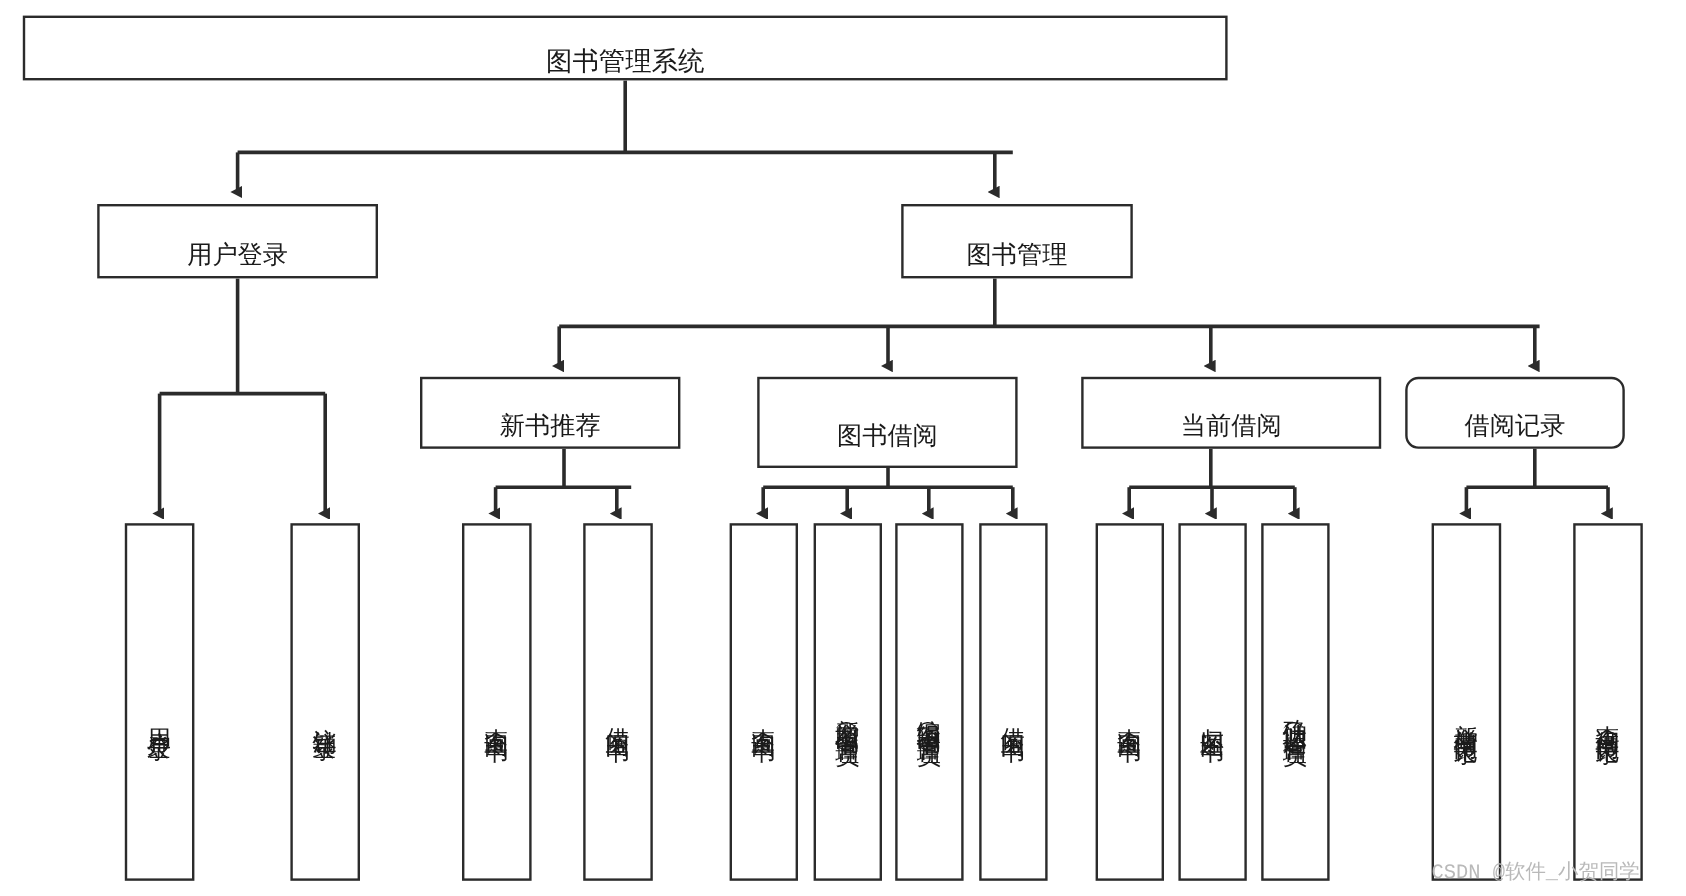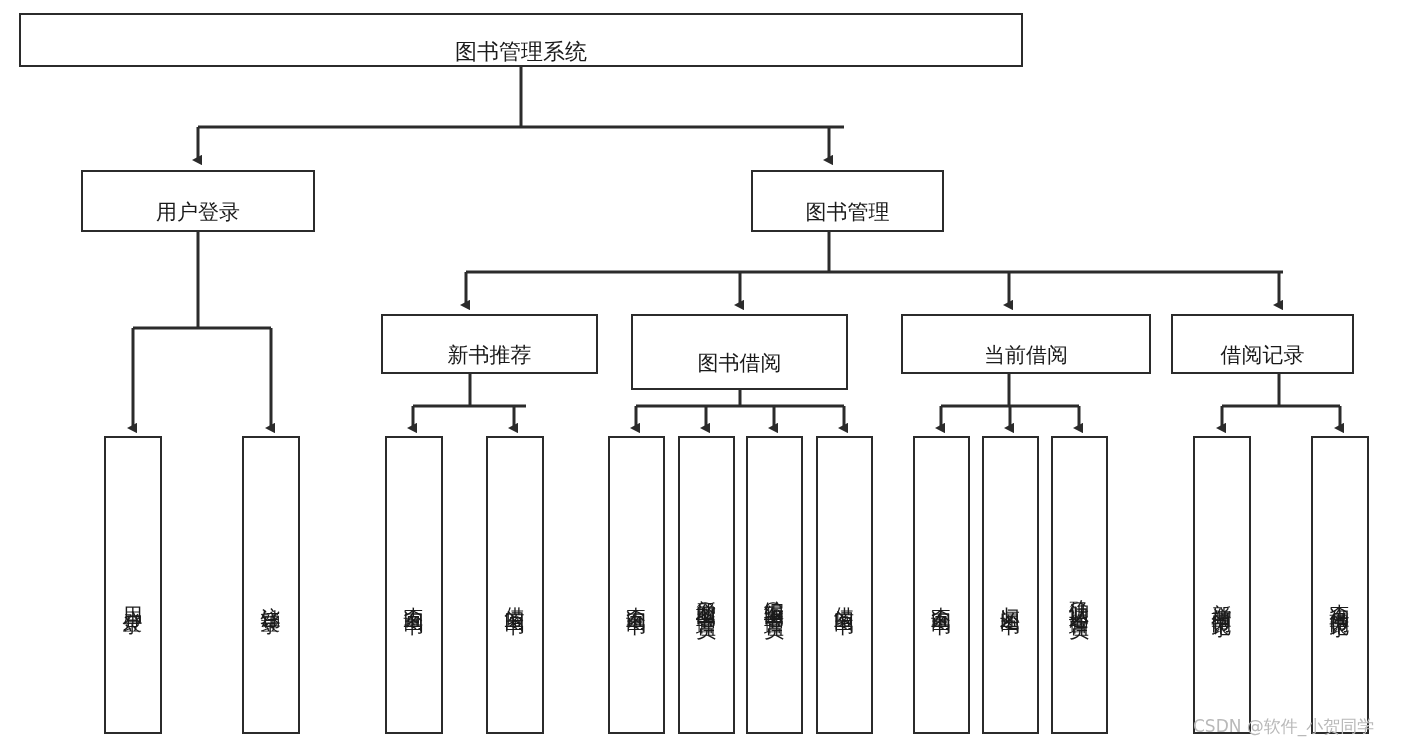--- a/index.html
+++ b/index.html
@@ -131,30 +131,30 @@
     <span class="node-label">图书管理系统</span>
   </div>
 
   <div class="node horiz" style="left:81px; top:170px; width:234px; height:62px;">
     <span class="node-label">用户登录</span>
   </div>
   <div class="node horiz" style="left:751px; top:170px; width:193px; height:62px;">
     <span class="node-label">图书管理</span>
   </div>
 
-  <div class="node horiz" style="left:381px; top:314px; width:217px; height:60px;justify-content:center;">
+  <div class="node horiz" style="left:350px; top:314px; width:217px; height:60px;justify-content:center;">
     <span class="node-label">新书推荐</span>
   </div>
   <div class="node horiz" style="left:631px; top:314px; width:217px; height:76px;">
     <span class="node-label">图书借阅</span>
   </div>
   <div class="node horiz" style="left:901px; top:314px; width:250px; height:60px;">
     <span class="node-label">当前借阅</span>
   </div>
-  <div class="node horiz" style="left:1171px; top:314px; width:183px; height:60px;">
+  <div class="node horiz" style="left:1171px; top:314px; width:183px; height:60px;border-radius:11px;">
     <span class="node-label">借阅记录</span>
   </div>
 
   <div class="node vert" style="left:104px; top:436px; width:58px; height:298px;">
     <span class="node-label">用户登录</span>
   </div>
   <div class="node vert" style="left:242px; top:436px; width:58px; height:298px;">
     <span class="node-label">注销登录</span>
   </div>
 
@@ -188,15 +188,15 @@
     <span class="node-label">确认归还（管理员）</span>
   </div>
 
   <div class="node vert" style="left:1193px; top:436px; width:58px; height:298px;">
     <span class="node-label">新增借阅记录</span>
   </div>
   <div class="node vert" style="left:1311px; top:436px; width:58px; height:298px;">
     <span class="node-label">查询借阅记录</span>
   </div>
 
-  <div class="watermark" style="left:1193px; top:715px;">CSDN @软件_小贺同学</div>
+  <div class="watermark" style="left:1193px; top:715px;font-family:Liberation Mono, monospace;">CSDN @软件_小贺同学</div>
 
 </div>
 
 </body></html>

